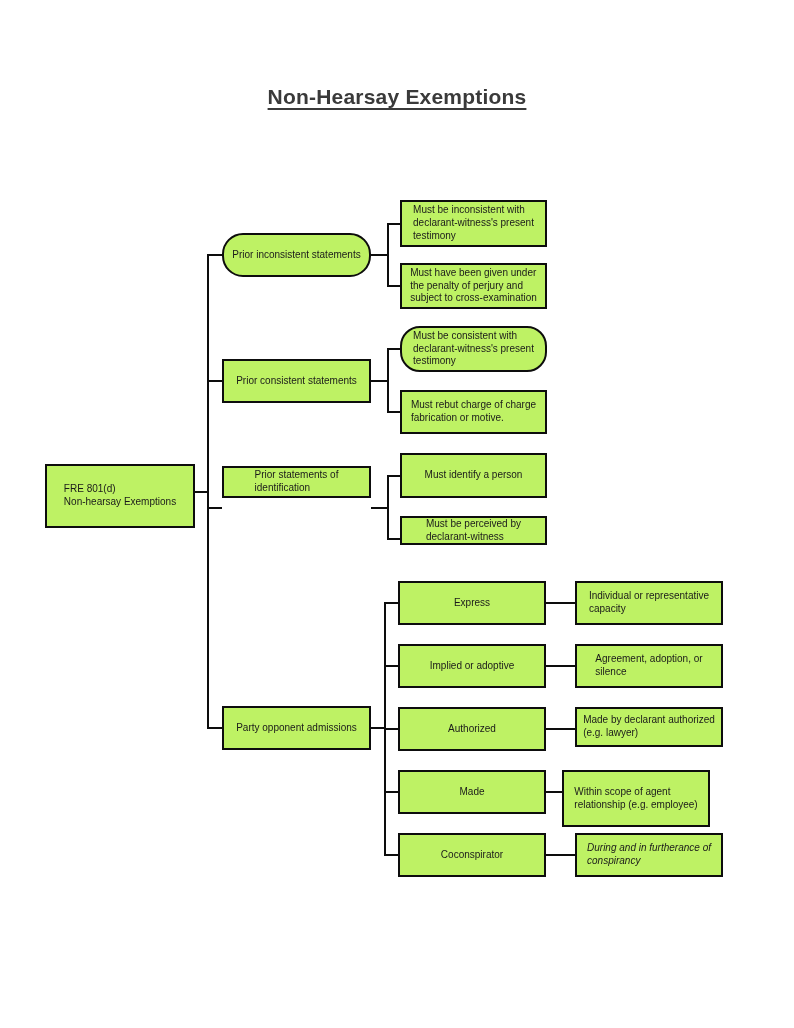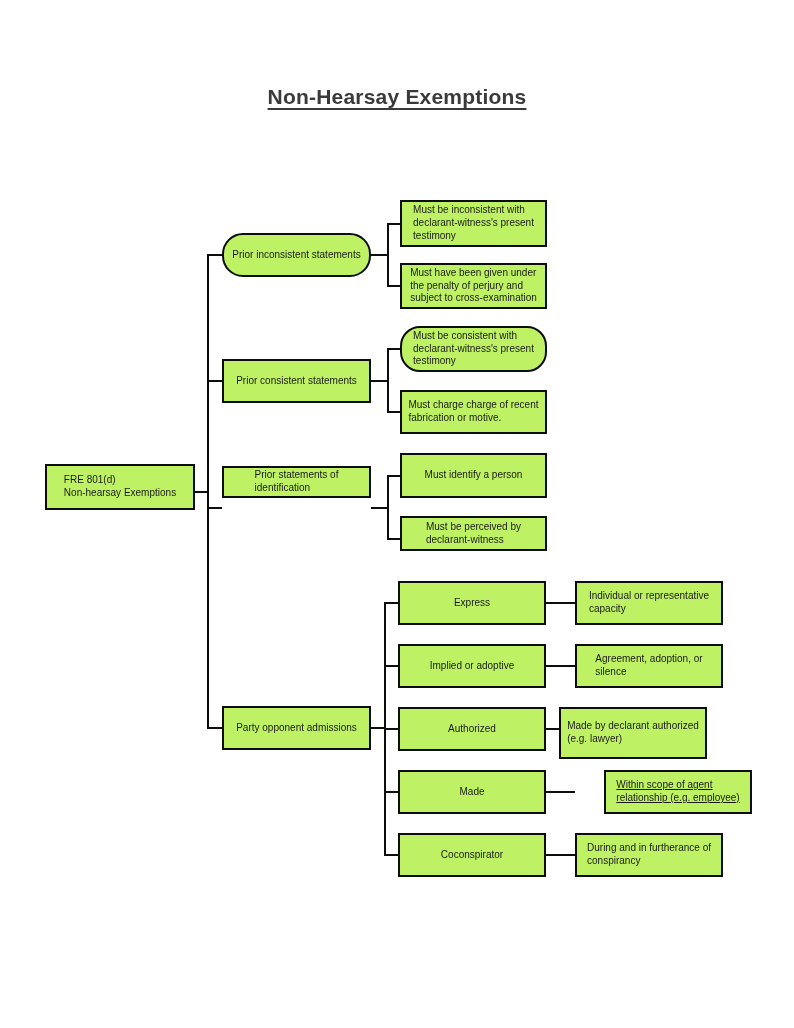--- a/index.html
+++ b/index.html
@@ -50,45 +50,45 @@
     width: 794px;
     height: 1028px;
     pointer-events: none;
   }
   .connectors line {
     stroke: #0d0d0d;
     stroke-width: 2;
   }
 
   
-  #n-root   { left: 45px;  top: 464px; width: 150px; height: 46px; }
+  #n-root   { left: 45px;  top: 464px; width: 150px; height: 64px; }
 
   #n-b0     { left: 222px; top: 233px; width: 149px; height: 44px; border-radius: 21px; }
   #n-b1     { left: 222px; top: 359px; width: 149px; height: 44px; }
   #n-b2     { left: 222px; top: 466px; width: 149px; height: 32px; }
   #n-b3     { left: 222px; top: 706px; width: 149px; height: 44px; }
 
   #n-c00    { left: 400px; top: 200px; width: 147px; height: 47px; }
   #n-c01    { left: 400px; top: 263px; width: 147px; height: 46px; }
   #n-c10    { left: 400px; top: 326px; width: 147px; height: 46px; border-radius: 20px; }
   #n-c11    { left: 400px; top: 390px; width: 147px; height: 44px; }
   #n-c20    { left: 400px; top: 453px; width: 147px; height: 45px; }
-  #n-c21    { left: 400px; top: 516px; width: 147px; height: 35px; }
+  #n-c21    { left: 400px; top: 516px; width: 147px; height: 29px; }
 
   #n-p0     { left: 398px; top: 581px; width: 148px; height: 44px; }
   #n-p1     { left: 398px; top: 644px; width: 148px; height: 44px; }
   #n-p2     { left: 398px; top: 707px; width: 148px; height: 44px; }
   #n-p3     { left: 398px; top: 770px; width: 148px; height: 44px; }
   #n-p4     { left: 398px; top: 833px; width: 148px; height: 44px; }
 
   #n-d0     { left: 575px; top: 581px; width: 148px; height: 44px; }
   #n-d1     { left: 575px; top: 644px; width: 148px; height: 44px; }
-  #n-d2     { left: 559px; top: 707px; width: 148px; height: 52px; }
-  #n-d3     { left: 604px; top: 770px; width: 148px; height: 44px; text-decoration: underline; }
-  #n-d4     { left: 575px; top: 833px; width: 148px; height: 44px; }
+  #n-d2     { left: 575px; top: 707px; width: 148px; height: 40px; }
+  #n-d3     { left: 562px; top: 770px; width: 148px; height: 57px; }
+  #n-d4     { left: 575px; top: 833px; width: 148px; height: 44px; font-style: italic; }
 </style>
 </head>
 <body>
 
 <div class="page">
 
   <div class="title">Non-Hearsay Exemptions</div>
 
   <svg class="connectors" viewBox="0 0 794 1028" xmlns="http://www.w3.org/2000/svg">
 
@@ -140,21 +140,21 @@
 
   <div id="n-c00" class="node">Must be inconsistent with
 declarant-witness's present
 testimony</div>
   <div id="n-c01" class="node">Must have been given under
 the penalty of perjury and
 subject to cross-examination</div>
   <div id="n-c10" class="node">Must be consistent with
 declarant-witness's present
 testimony</div>
-  <div id="n-c11" class="node">Must charge charge of recent
+  <div id="n-c11" class="node">Must rebut charge of charge
 fabrication or motive.</div>
   <div id="n-c20" class="node">Must identify a person</div>
   <div id="n-c21" class="node">Must be perceived by
 declarant-witness</div>
 
   <div id="n-p0" class="node">Express</div>
   <div id="n-p1" class="node">Implied or adoptive</div>
   <div id="n-p2" class="node">Authorized</div>
   <div id="n-p3" class="node">Made</div>
   <div id="n-p4" class="node">Coconspirator</div>

